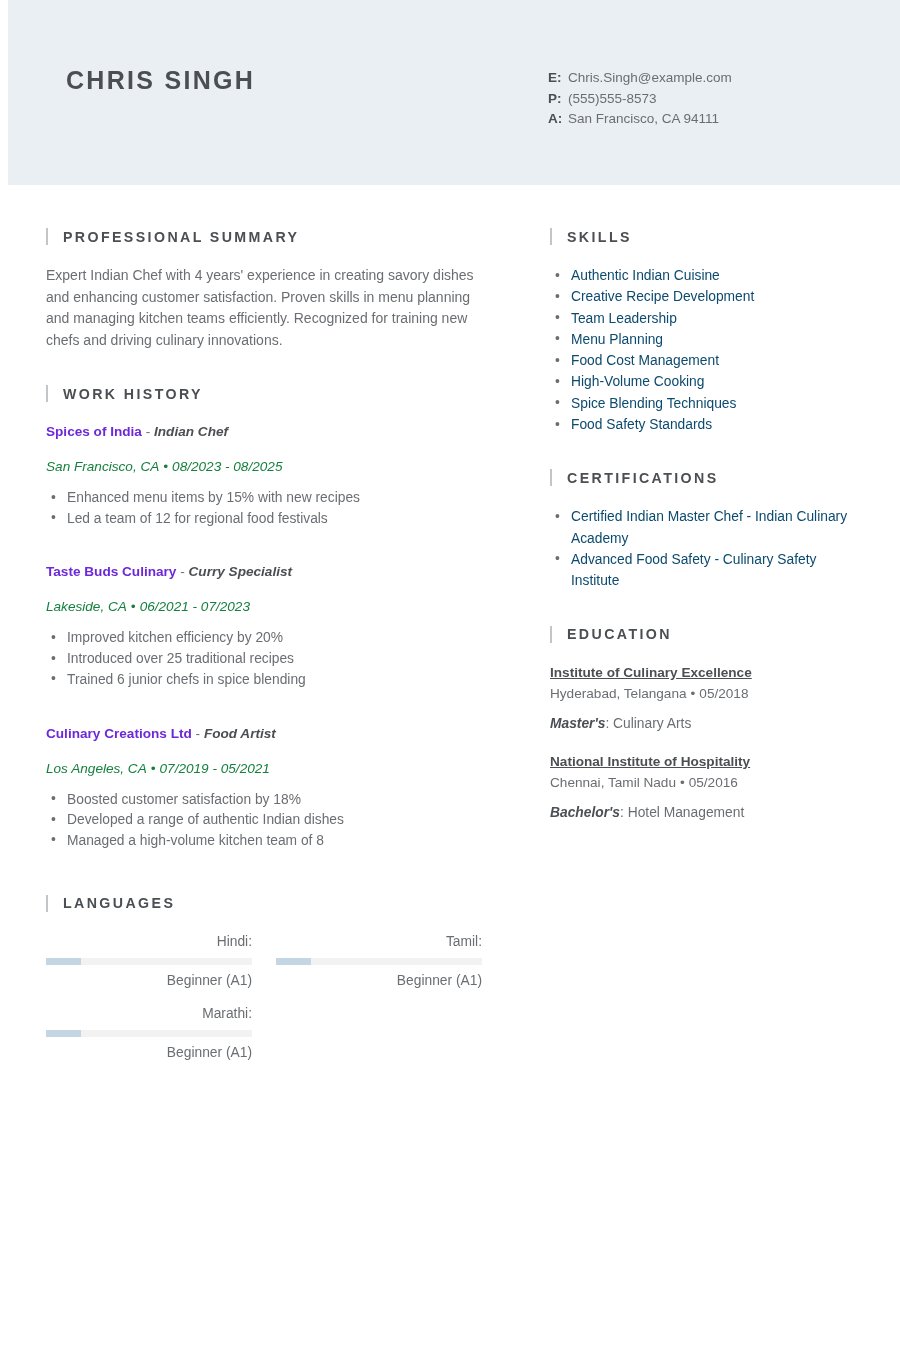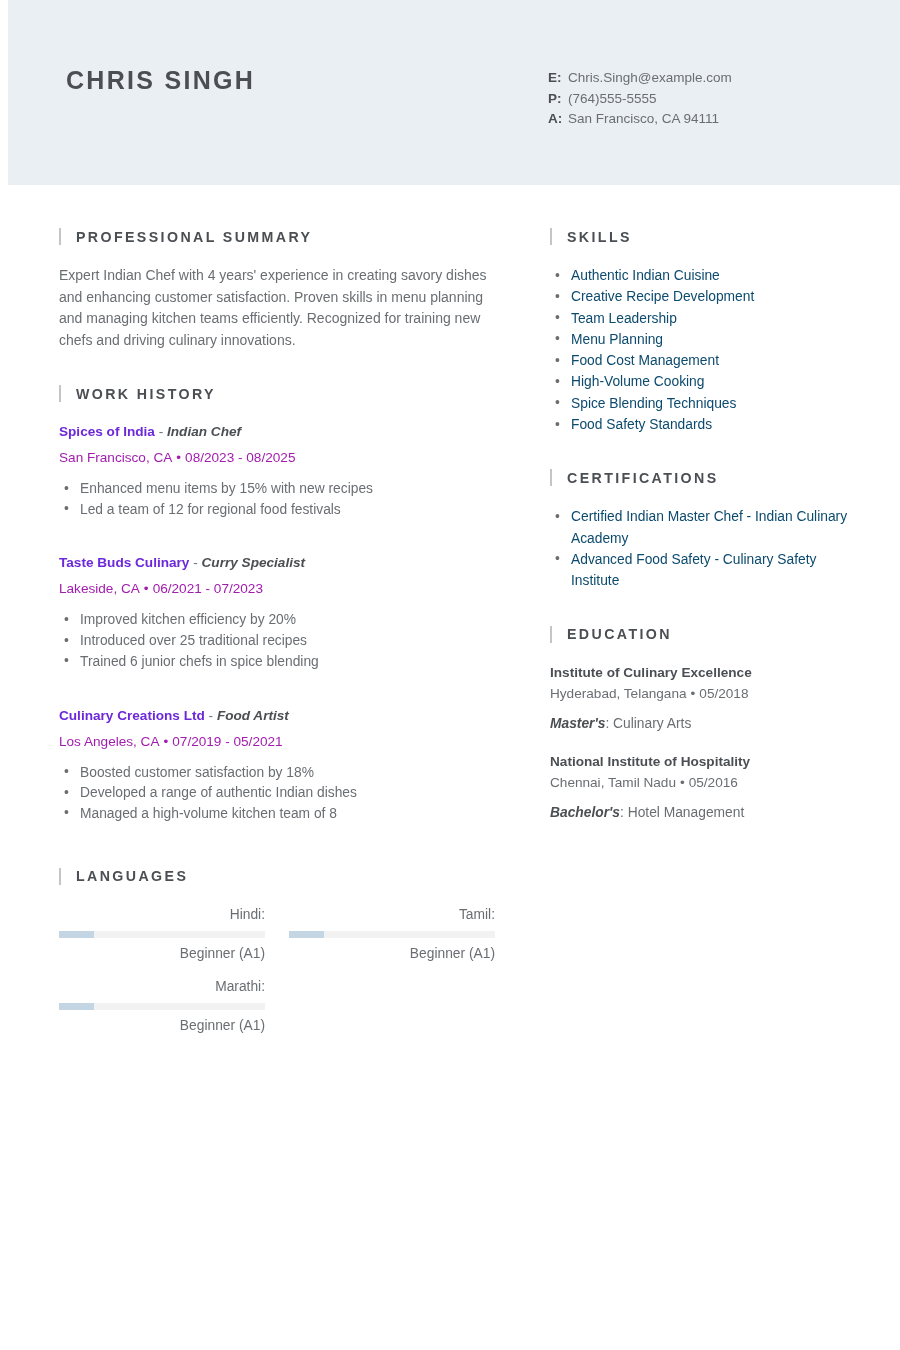--- a/index.html
+++ b/index.html
@@ -61,21 +61,21 @@
     font-weight:bold;
     color:#4b4f53;
     width:20px;
     flex:0 0 20px;
   }
   .contact-val { color:#6a6e72; }
 
   
   .col-left {
     position:absolute;
-    left:59px;
+    left:46px;
     top:228px;
     width:436px;
   }
   .col-right {
     position:absolute;
     left:550px;
     top:228px;
     width:300px;
   }
 
@@ -120,22 +120,23 @@
     color:#4b4f53;
     font-weight:bold;
   }
   .job-company { font-weight:bold; color:#6d28d9; }
   .job-sep { font-weight:normal; color:#6a6e72; }
   .job-role { font-weight:bold; font-style:italic; color:#4b4f53; }
 
   .job-meta {
     font-size:13.6px;
     line-height:21px;
-    color:#a21caf;
-    margin-top:5px;
+    color:#15803d;
+    margin-top:14px;
+    font-style:italic;
   }
   .job-meta .dot { padding:0 4px; }
 
   ul.bullets {
     list-style:none;
     margin-top:11px;
   }
   ul.bullets li {
     position:relative;
     padding-left:21px;
@@ -172,20 +173,21 @@
     color:#6a6e72;
   }
 
   
   .edu { margin-bottom:18px; }
   .edu-school {
     font-size:13.6px;
     font-weight:bold;
     color:#4b4f53;
     line-height:20px;
+    text-decoration:underline;
   }
   .edu-meta {
     font-size:13.6px;
     color:#6a6e72;
     line-height:21px;
   }
   .edu-meta .dot { padding:0 4px; }
   .edu-degree {
     font-size:13.8px;
     color:#6a6e72;
@@ -246,21 +248,21 @@
   <div class="header">
     <div class="full-name">CHRIS SINGH</div>
 
     <div class="contact-block">
       <div class="contact-row">
         <span class="contact-key">E:</span>
         <span class="contact-val">Chris.Singh@example.com</span>
       </div>
       <div class="contact-row">
         <span class="contact-key">P:</span>
-        <span class="contact-val">(764)555-5555</span>
+        <span class="contact-val">(555)555-8573</span>
       </div>
       <div class="contact-row">
         <span class="contact-key">A:</span>
         <span class="contact-val">San Francisco, CA 94111</span>
       </div>
     </div>
   </div>
 
   <div class="col-left">
 

